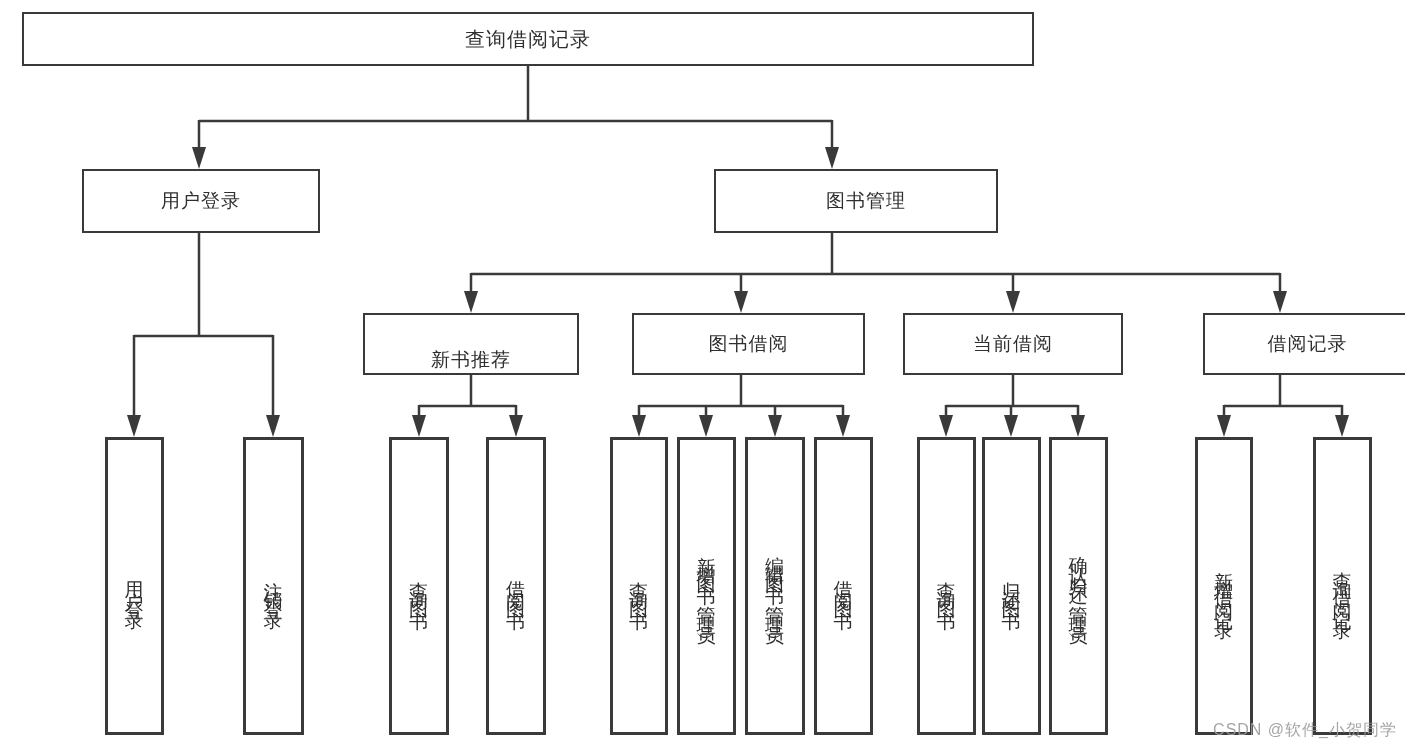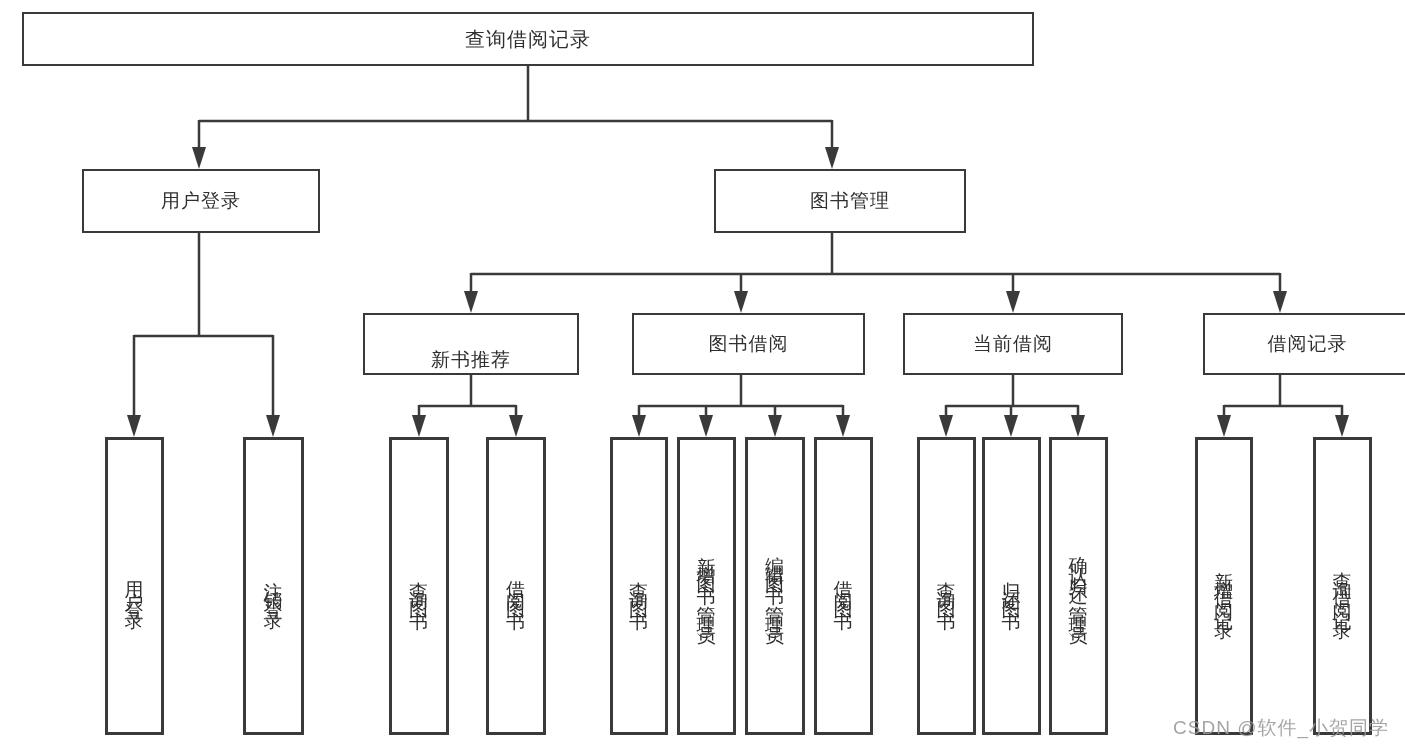--- a/index.html
+++ b/index.html
@@ -47,23 +47,23 @@
   .vtext {
     writing-mode: vertical-rl;
     text-orientation: mixed;
     letter-spacing: 10px;
     font-size: 19px;
     color: #2f2f2f;
     line-height: 1;
   }
   .watermark {
     position: absolute;
-    right: 16px;
+    right: 8px;
     bottom: 6px;
-    font-size: 19px;
+    font-size: 16px;
     color: #9b9b9b;
     opacity: 0.9;
     letter-spacing: 1px;
   }
 </style>
 </head>
 <body>
 
 <div class="canvas">
 
@@ -110,21 +110,21 @@
     </g>
   </svg>
 
   <div class="node root">
     <span>查询借阅记录</span>
   </div>
 
   <div class="node lvl2" style="left:82px; width:238px;">
     <span>用户登录</span>
   </div>
-  <div class="node lvl2" style="left:714px; width:252px;padding-left:20px;">
+  <div class="node lvl2" style="left:714px; width:284px;padding-left:20px;">
     <span>图书管理</span>
   </div>
 
   <div class="node lvl3" style="left:363px; width:216px;align-items:flex-end;">
     <span>新书推荐</span>
   </div>
   <div class="node lvl3" style="left:632px; width:233px;">
     <span>图书借阅</span>
   </div>
   <div class="node lvl3" style="left:903px; width:220px;">

